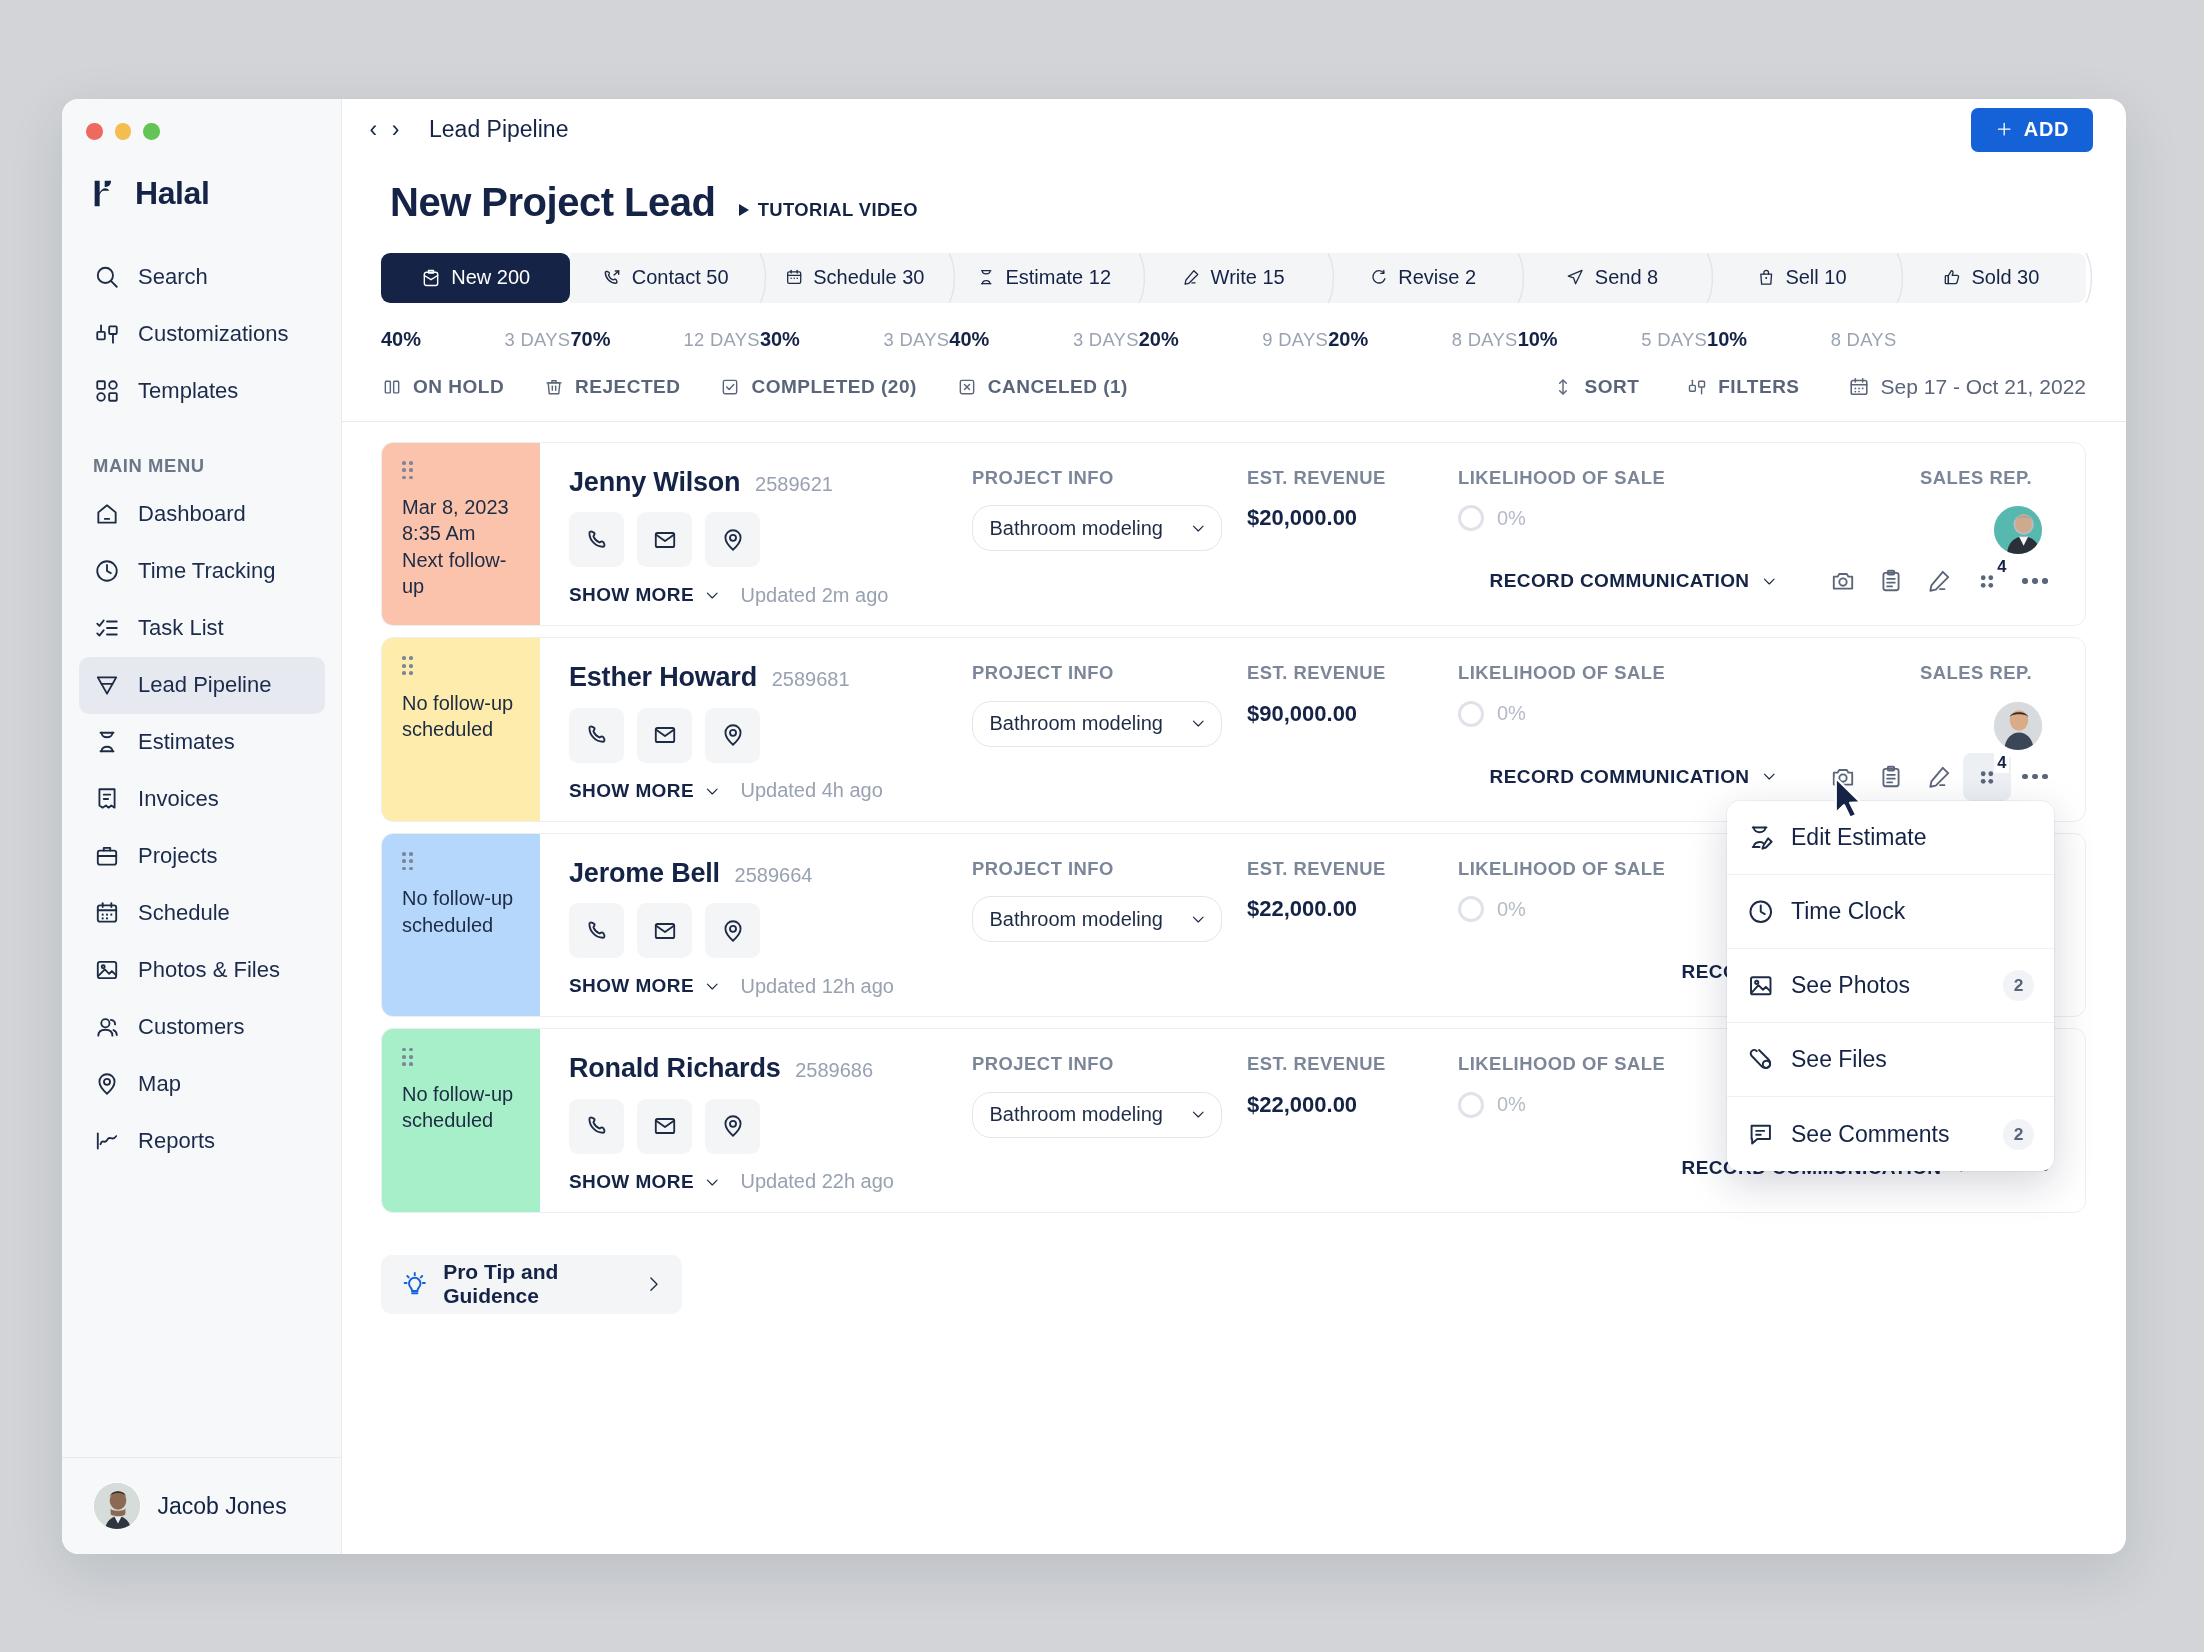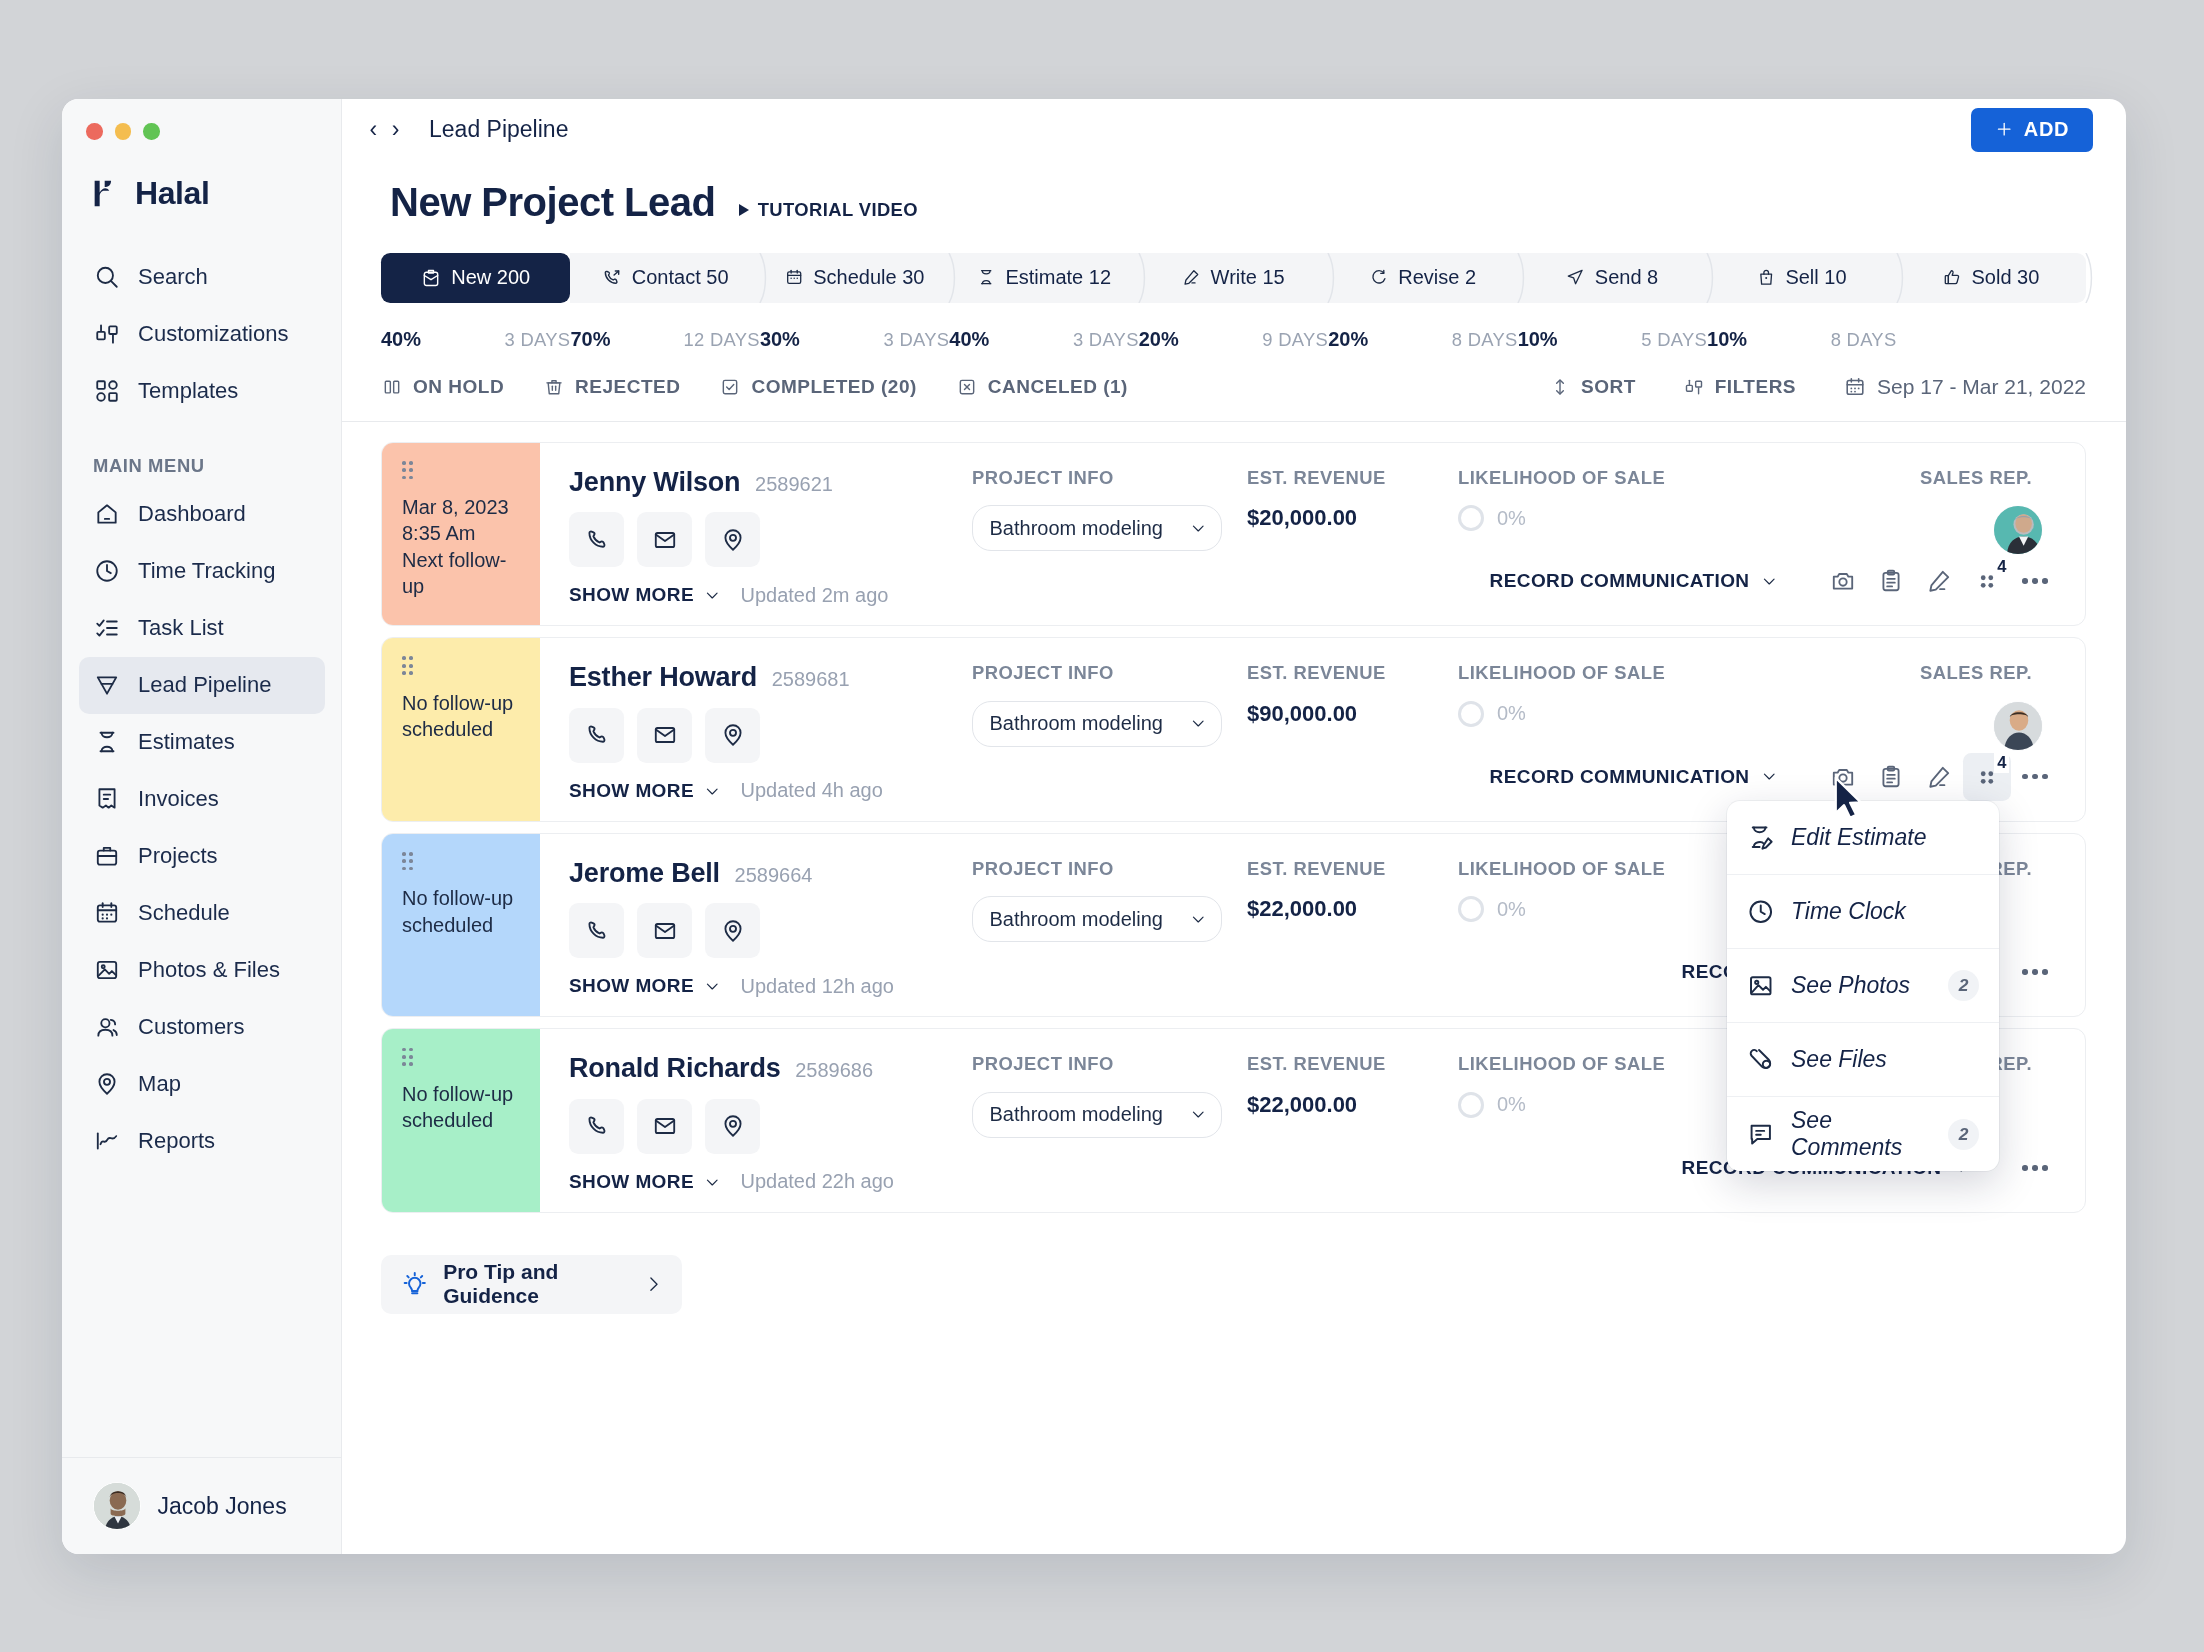--- a/index.html
+++ b/index.html
@@ -232,24 +232,24 @@
     margin: 31px 0 0 39px; width: 301px; height: 59px;
     background: #f4f5f7; border-radius: 10px;
     display: flex; align-items: center; gap: 14.7px; padding: 0 20px;
     cursor: pointer;
   }
   .protip-text { font-size: 21px; font-weight: 600; color: #142346; flex: 1; }
 
   
   .ctx-menu {
     position: absolute; left: 1727px; top: 801px;
-    width: 272px; background: #fff;
+    width: 327px; background: #fff;
     border-radius: 13px;
     box-shadow: 0 13px 40px rgba(20,30,60,.18), 0 0 0 0.9px rgba(20,30,60,.05);
-    z-index: 40; overflow: hidden; font-style: italic;
+    z-index: 40; overflow: hidden;
   }
   .ctx-item {
     display: flex; align-items: center; gap: 16.5px;
     height: 74px; padding: 0 20px;
     font-size: 23px; color: #142346; cursor: pointer;
     border-bottom: 0.9px solid #eef0f3;
   }
   .ctx-item:last-child { border-bottom: none; }
   .ctx-label { flex: 1; }
   .ctx-count {
@@ -746,21 +746,21 @@
                 <line class="ic-g" x1="3.5" y1="9.5" x2="20.5" y2="9.5"></line>
                 <line class="ic-g" x1="8" y1="3" x2="8" y2="6.5"></line>
                 <line class="ic-g" x1="16" y1="3" x2="16" y2="6.5"></line>
                 <circle fill="#5a6579" cx="8" cy="13.5" r="1"></circle>
                 <circle fill="#5a6579" cx="12" cy="13.5" r="1"></circle>
                 <circle fill="#5a6579" cx="16" cy="13.5" r="1"></circle>
                 <circle fill="#5a6579" cx="8" cy="17" r="1"></circle>
                 <circle fill="#5a6579" cx="12" cy="17" r="1"></circle>
               </svg>
           </span>
-          <span>Sep 17 - Mar 21, 2022</span>
+          <span>Sep 17 - Oct 21, 2022</span>
         </div>
       </div>
     </div>
 
     <div class="cards">
 
       <div class="card">
         <div class="card-flag" style="background:#fbc3ab">
           <span class="grip">
               <i></i>

